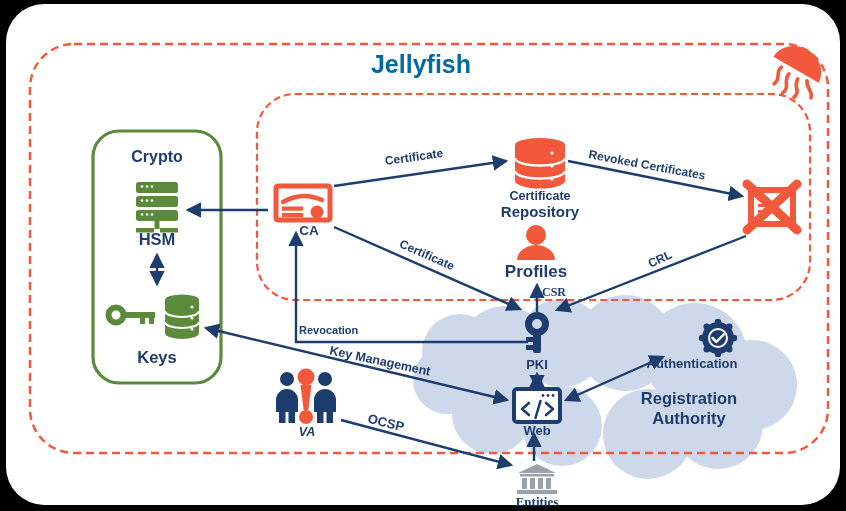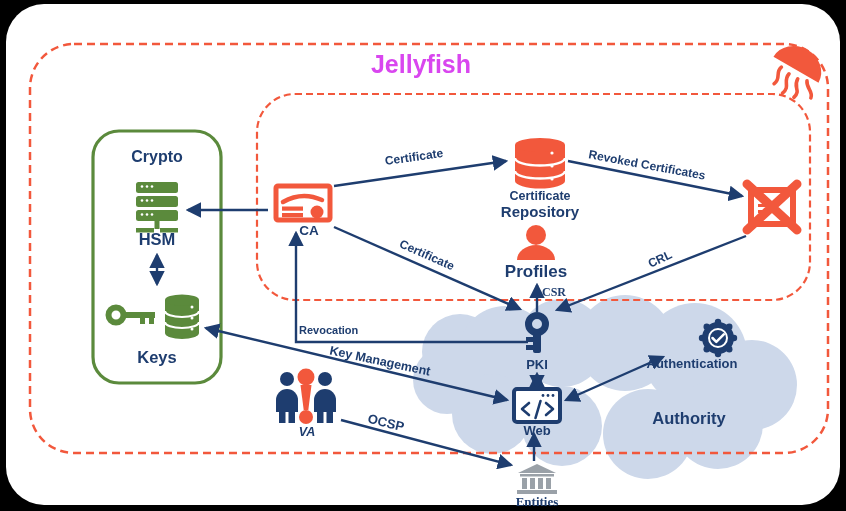--- a/index.html
+++ b/index.html
@@ -2,21 +2,21 @@
 <html><head>
 <meta charset="utf-8">
 <style>
   html,body{margin:0;padding:0;background:#000;}
   #stage{position:relative;width:846px;height:511px;background:#000;overflow:hidden;
          font-family:"Liberation Sans",sans-serif;}
   #card{position:absolute;left:6px;top:4px;width:834px;height:501px;background:#fff;border-radius:38px;}
   svg{position:absolute;left:0;top:0;}
   .lbl{position:absolute;font-weight:bold;color:#1E3D6F;white-space:nowrap;transform:translateX(-50%);}
   .lbl.left{transform:none;}
-  .orange{color:#d946ef;}
+  .orange{color:#0369a1;}
   .rot{transform-origin:center center;}
 </style>
 </head>
 <body>
 
 <div id="stage">
   <div id="card"></div>
 
   <svg width="846" height="511" viewBox="0 0 846 511">
     <defs>
@@ -206,20 +206,21 @@
 
   <div class="lbl" style="left:309px;top:223px;font-size:13.5px;">CA</div>
   <div class="lbl" style="left:540px;top:189px;font-size:12.5px;">Certificate</div>
   <div class="lbl" style="left:540px;top:203px;font-size:15px;">Repository</div>
   <div class="lbl" style="left:536px;top:262px;font-size:17px;">Profiles</div>
   <div class="lbl" style="left:537px;top:357px;font-size:13px;text-align:center;">PKI</div>
   <div class="lbl" style="left:537px;top:423px;font-size:13px;">Web</div>
   <div class="lbl" style="left:537px;top:494px;font-size:13px;font-family:Liberation Serif, serif;">Entities</div>
   <div class="lbl" style="left:307px;top:425px;font-size:12.5px;font-style:italic;">VA</div>
   <div class="lbl" style="left:692px;top:356px;font-size:13px;">Authentication</div>
+  <div class="lbl" style="left:689px;top:389px;font-size:16.5px;">Registration</div>
   <div class="lbl" style="left:689px;top:409px;font-size:16.5px;">Authority</div>
 
   <div class="lbl rot" style="left:414px;top:150px;font-size:12px;transform:translateX(-50%) rotate(-8deg);">Certificate</div>
   <div class="lbl rot" style="left:647px;top:158px;font-size:12px;transform:translateX(-50%) rotate(10.5deg);">Revoked Certificates</div>
   <div class="lbl rot" style="left:427px;top:248px;font-size:12px;transform:translateX(-50%) rotate(24deg);">Certificate</div>
   <div class="lbl rot" style="left:660px;top:252px;font-size:12px;transform:translateX(-50%) rotate(-25deg);">CRL</div>
   <div class="lbl left" style="left:542px;top:285px;font-size:12px;font-family:Liberation Serif, serif;">CSR</div>
   <div class="lbl left" style="left:299px;top:324px;font-size:11px;">Revocation</div>
   <div class="lbl rot" style="left:380px;top:354px;font-size:12.5px;transform:translateX(-50%) rotate(12deg);">Key Management</div>
   <div class="lbl rot" style="left:386px;top:415px;font-size:13px;transform:translateX(-50%) rotate(13.5deg);">OCSP</div>

